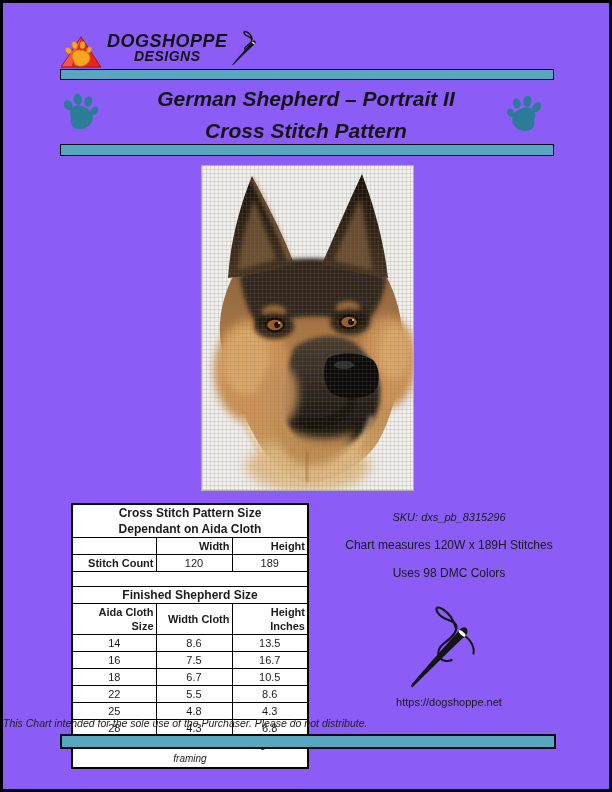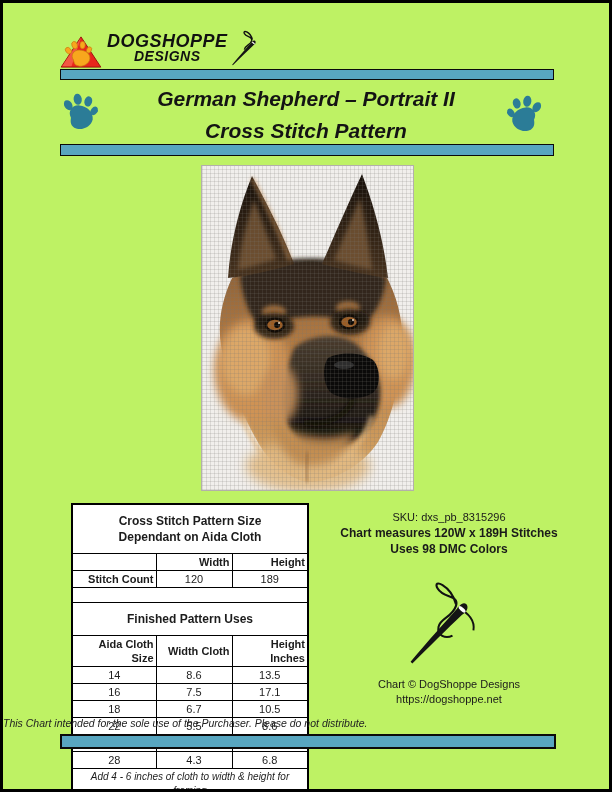--- a/index.html
+++ b/index.html
@@ -1,18 +1,18 @@
 <!DOCTYPE html>
 <html><head>
 <meta charset="utf-8">
 <style>
   html,body{margin:0;padding:0;background:#ffffff;}
   .page{
     position:relative;width:612px;height:792px;box-sizing:border-box;
-    background:#bef264;border:3px solid #000;overflow:hidden;
+    background:#8b5cf6;border:3px solid #000;overflow:hidden;
     font-family:"Liberation Sans",sans-serif;color:#1a1a1a;
   }
   
   .logo{position:absolute;left:56px;top:24px;display:flex;align-items:flex-start;}
   .logo-tri{width:44px;height:34px;margin-top:8px;}
   .logo-text{margin-left:4px;margin-top:6px;text-align:center;
     font-style:italic;font-weight:bold;color:#111;line-height:0.95;}
   .logo-text .l1{font-size:18px;letter-spacing:0.5px;}
   .logo-text .l2{font-size:14px;letter-spacing:0.5px;}
   .logo-needle{width:36px;height:40px;margin-left:2px;}
@@ -36,28 +36,28 @@
   .fabric-grid{position:absolute;inset:0;pointer-events:none;
     background-image:
       repeating-linear-gradient(0deg, rgba(120,118,112,0.18) 0 1px, transparent 1px 4px),
       repeating-linear-gradient(90deg, rgba(120,118,112,0.18) 0 1px, transparent 1px 4px);}
   
   .size-table{position:absolute;left:68px;top:500px;width:236px;
     border-collapse:collapse;table-layout:fixed;background:#fff;
     font-size:11px;color:#1c1c1c;border:2px solid #000;}
   .size-table td{border:1px solid #000;text-align:center;padding:1px 2px;
     height:14px;line-height:14px;}
-  .size-table .t-hdr{font-weight:bold;font-size:12px;line-height:16px;padding:8px 0;}
+  .size-table .t-hdr{font-weight:bold;font-size:12px;line-height:16px;padding:0 0;}
   .size-table .b{font-weight:bold;text-align:right;}
   .size-table .blank td{height:12px;}
   .size-table .note{font-style:italic;font-size:10px;}
   
   .details{position:absolute;left:326px;top:507px;width:240px;text-align:center;}
-  .details .sku{font-size:11px;line-height:15px;}
-  .details .b12{font-size:12px;font-weight:bold;line-height:16px;}
+  .details .sku{font-size:11px;line-height:15px;font-style:italic;}
+  .details .b12{font-size:12px;font-weight:normal;line-height:16px;margin-top:12px;}
   .details .needle-big{width:90px;height:96px;margin-top:14px;}
   .details .copyright{font-size:11px;line-height:15px;margin-top:6px;}
   .details .website{font-size:11px;line-height:15px;}
   
   .footer-note{position:absolute;left:0;right:0;top:714px;
     font-style:italic;font-size:10.5px;color:#222;}
 </style>
 </head>
 <body>
 
@@ -205,36 +205,36 @@
       </tr>
       <tr>
         <td class="b">Stitch Count</td>
         <td>120</td>
         <td>189</td>
       </tr>
       <tr class="blank">
         <td colspan="3"></td>
       </tr>
       <tr>
-        <td colspan="3" class="t-hdr">Finished Pattern Uses</td>
+        <td colspan="3" class="t-hdr">Finished Shepherd Size</td>
       </tr>
       <tr>
         <td class="b">Aida Cloth Size</td>
         <td class="b">Width Cloth</td>
         <td class="b">Height Inches</td>
       </tr>
       <tr>
         <td>14</td>
         <td>8.6</td>
         <td>13.5</td>
       </tr>
       <tr>
         <td>16</td>
         <td>7.5</td>
-        <td>17.1</td>
+        <td>16.7</td>
       </tr>
       <tr>
         <td>18</td>
         <td>6.7</td>
         <td>10.5</td>
       </tr>
       <tr>
         <td>22</td>
         <td>5.5</td>
         <td>8.6</td>
@@ -258,20 +258,19 @@
   <div class="details">
     <div class="sku">SKU: dxs_pb_8315296</div>
     <div class="b12">Chart measures 120W x 189H Stitches</div>
     <div class="b12">Uses 98 DMC Colors</div>
     <svg class="needle-big" viewBox="0 0 100 110">
       <path d="M58,38 C52,16 30,8 37,20 C44,32 62,27 58,40 C54,53 40,54 38,64 C36,74 46,78 54,74" stroke="#111" stroke-width="2.4" fill="none"></path>
       <path d="M60,42 C72,48 80,56 78,68" stroke="#111" stroke-width="2.2" fill="none"></path>
       <path d="M6,104 C26,80 46,58 62,40 C65,36 70,36 71,40 C72,44 69,48 65,50 C48,66 26,88 8,106 Z" fill="#141414"></path>
       <ellipse transform="rotate(-48 65 44)" cx="65" cy="44" rx="2" ry="5" fill="#fdfdfd"></ellipse>
     </svg>
-    <div class="copyright">Chart © DogShoppe Designs</div>
     <div class="website">https://dogshoppe.net</div>
   </div>
 
   <div class="footer-note">This Chart intended for the sole use of the Purchaser.  Please do not distribute.</div>
   <div class="bar bar3"></div>
 
 </div>
 
 </body></html>

